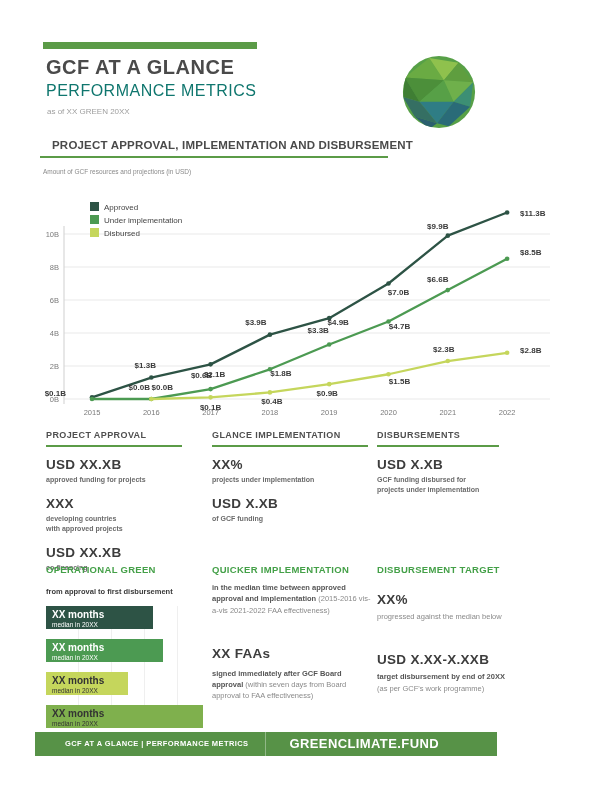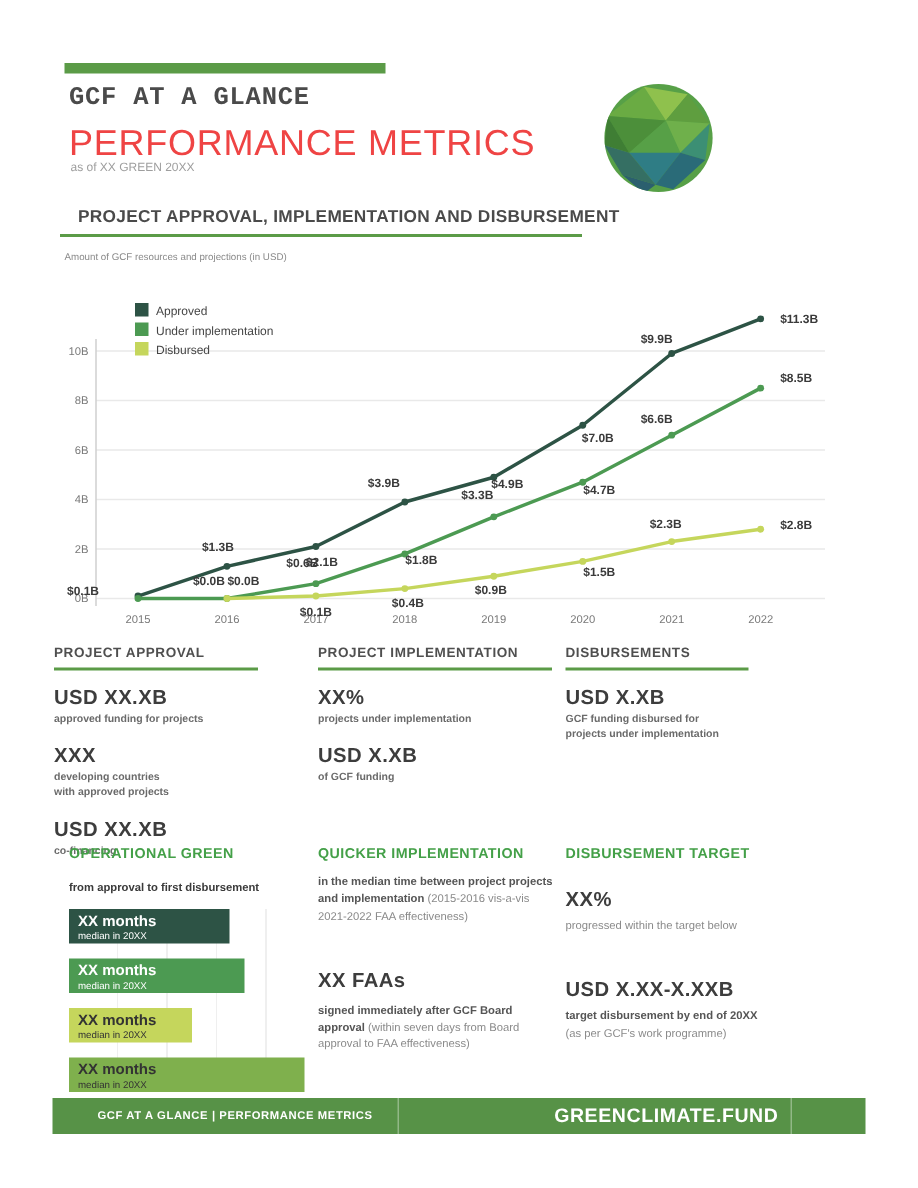--- a/index.html
+++ b/index.html
@@ -1,22 +1,22 @@
 <!DOCTYPE html>
 <html style="--accent: #5b9b47; --green-header: #44a048; --footer: #579247;"><head>
 <meta charset="utf-8">
 <style>
   html,body{margin:0;padding:0;background:#fff;}
   .page{position:relative;width:612px;height:792px;background:#ffffff;overflow:hidden;
         font-family:"Liberation Sans", sans-serif;color:#3d3d3d;}
 
   
   .topbar{position:absolute;left:43px;top:42px;width:214px;height:7px;background:var(--accent,#5b9b47);}
-  .page-title{position:absolute;left:46px;top:56px;font-size:17px;font-weight:bold;color:#4a4a4a;letter-spacing:.5px;font-family:Liberation Mono, monospace;}
-  .page-subtitle{position:absolute;left:46px;top:82px;font-size:24px;color:#ef4444;letter-spacing:.5px;}
+  .page-title{position:absolute;left:46px;top:56px;font-size:20px;font-weight:bold;color:#4a4a4a;letter-spacing:.5px;}
+  .page-subtitle{position:absolute;left:46px;top:82px;font-size:16px;color:#0f766e;letter-spacing:.5px;}
   .as-of{position:absolute;left:47px;top:107px;font-size:8px;color:#9e9e9e;}
 
   
   .logo{position:absolute;left:398px;top:50px;width:180px;height:84px;}
   .globe{position:absolute;left:2px;top:2px;}
   .wordmark{position:absolute;left:84px;top:33px;font-size:13.5px;font-weight:bold;color:#6d6d6d;letter-spacing:1.5px;line-height:1.16;}
 
   
   .section-title{position:absolute;left:40px;top:139px;font-size:11.5px;font-weight:bold;color:#4a4a4a;letter-spacing:.2px;padding-left:12px;}
   .section-underline{position:absolute;left:40px;top:156px;width:348px;height:2px;background:var(--accent,#5b9b47);}
@@ -24,21 +24,21 @@
 
   
   .chart-wrap{position:absolute;left:38px;top:190px;width:540px;height:232px;}
   .chart-wrap svg{display:block;}
   .tick{font-size:7.5px;fill:#7a7a7a;font-family:"Liberation Sans",sans-serif;}
   .legend{font-size:8px;fill:#454545;font-family:"Liberation Sans",sans-serif;}
   .dlabel{font-size:8px;font-weight:bold;fill:#3a3a3a;font-family:"Liberation Sans",sans-serif;}
 
   
   .col{position:absolute;top:430px;}
-  .col1{left:36px;width:152px;}
+  .col1{left:46px;width:152px;}
   .col2{left:212px;width:158px;}
   .col3{left:377px;width:160px;}
   .col-title{font-size:9px;font-weight:bold;color:#4f4f4f;letter-spacing:.4px;}
   .col-underline{height:2px;background:var(--accent,#5b9b47);margin-top:5px;margin-bottom:10px;}
   .u1{width:136px;}.u2{width:156px;}.u3{width:122px;}
   .stat{margin-bottom:11px;}
   .stat-value{font-size:13.5px;font-weight:bold;color:#3d3d3d;letter-spacing:.3px;}
   .stat-desc{font-size:7px;font-weight:bold;color:#6a6a6a;line-height:1.45;margin-top:3px;white-space:pre-line;}
 
   
@@ -54,21 +54,21 @@
   .bar-label{font-size:10px;font-weight:bold;line-height:1.15;}
   .bar-sub{font-size:6.5px;line-height:1.2;}
   .qi-value{font-size:13.5px;font-weight:bold;color:#3d3d3d;margin-top:17px;letter-spacing:.3px;}
   .qi-desc{font-size:7.5px;color:#8a8a8a;line-height:1.5;margin-top:7px;}
   .qi-desc .b{font-weight:bold;color:#555555;}
   .gap-lg{margin-top:30px;}
   .dt-desc{font-size:7.5px;color:#8a8a8a;line-height:1.5;margin-top:4px;}
   .dt-desc .b{font-weight:bold;color:#555555;display:block;}
 
   
-  .footer{position:absolute;left:35px;top:732px;width:542px;height:24px;background:var(--footer,#579247);text-decoration:underline;}
+  .footer{position:absolute;left:35px;top:732px;width:462px;height:24px;background:var(--footer,#579247);text-decoration:underline;}
   .footer-left{position:absolute;left:30px;top:0;height:24px;line-height:24px;font-size:7.5px;font-weight:bold;color:#ffffff;letter-spacing:.4px;}
   .footer-right{position:absolute;right:58px;top:0;height:24px;line-height:24px;font-size:13px;font-weight:bold;color:#ffffff;letter-spacing:.4px;text-decoration:none;}
   .footer-div{position:absolute;top:0;width:1px;height:24px;background:rgba(255,255,255,.35);}
   .fd1{left:230px;}.fd2{left:492px;}
 </style>
 </head>
 <body>
 
 <div class="page">
 
@@ -198,21 +198,21 @@
       <div class="stat-desc">developing countries
 with approved projects</div>
     </div>
     <div class="stat">
       <div class="stat-value">USD XX.XB</div>
       <div class="stat-desc">co-financing</div>
     </div>
   </div>
 
   <div class="col col2">
-    <div class="col-title">PROJECT IMPLEMENTATION</div>
+    <div class="col-title">GLANCE IMPLEMENTATION</div>
     <div class="col-underline u2"></div>
     <div class="stat">
       <div class="stat-value">XX%</div>
       <div class="stat-desc">projects under implementation</div>
     </div>
     <div class="stat">
       <div class="stat-value">USD X.XB</div>
       <div class="stat-desc">of GCF funding</div>
     </div>
   </div>
@@ -246,35 +246,35 @@
       <div class="op-bar" style="width: 98%; background: rgb(127, 176, 77); color: rgb(51, 51, 51);">
         <div class="bar-label">XX months</div>
         <div class="bar-sub">median in 20XX</div>
       </div>
     </div>
   </div>
 
   <div class="band b2">
     <div class="green-title">QUICKER IMPLEMENTATION</div>
     <div class="qi-desc">
-      <span class="b">in the median time between project projects and implementation</span>
+      <span class="b">in the median time between approved approval and implementation</span>
       <span>(2015-2016 vis-a-vis 2021-2022 FAA effectiveness)</span>
     </div>
     <div class="qi-value gap-lg">XX FAAs</div>
     <div class="qi-desc">
       <span class="b">signed immediately after GCF Board approval</span>
       <span>(within seven days from Board approval to FAA effectiveness)</span>
     </div>
   </div>
 
   <div class="band b3">
     <div class="green-title">DISBURSEMENT TARGET</div>
     <div class="qi-value">XX%</div>
     <div class="dt-desc">
-      <span>progressed within the target below</span>
+      <span>progressed against the median below</span>
     </div>
     <div class="qi-value gap-lg">USD X.XX-X.XXB</div>
     <div class="dt-desc">
       <span class="b">target disbursement by end of 20XX</span>
       <span>(as per GCF's work programme)</span>
     </div>
   </div>
 
   <div class="footer">
     <span class="footer-left">GCF AT A GLANCE | PERFORMANCE METRICS</span>

